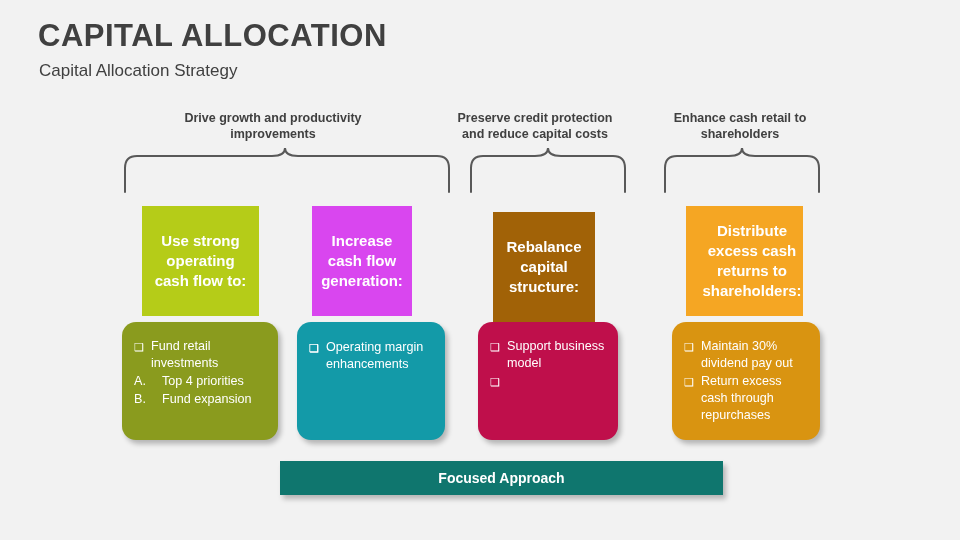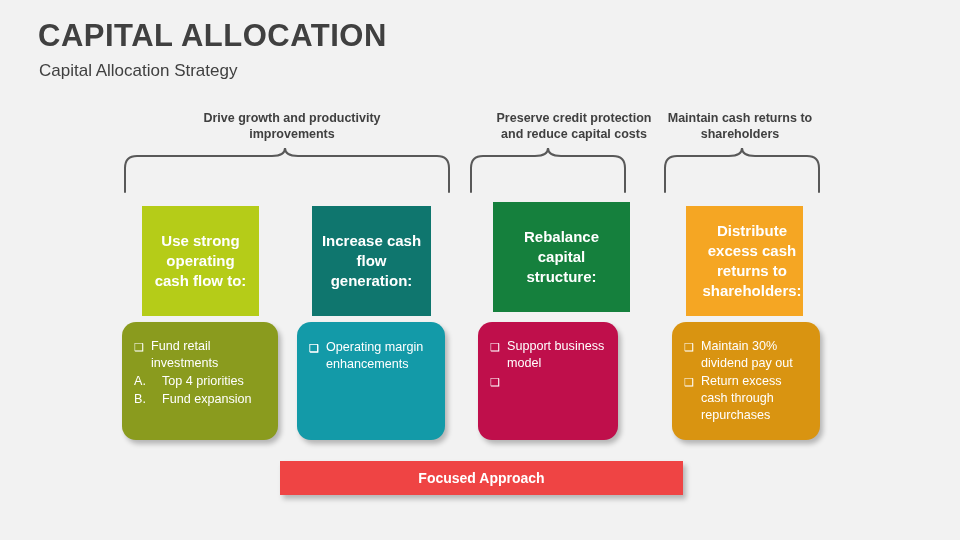--- a/index.html
+++ b/index.html
@@ -101,43 +101,43 @@
     left: 0;
     font-size: 12.6px;
     font-weight: normal;
     top: 0;
   }
 
   #footer {
     position: absolute;
     left: 280px;
     top: 461px;
-    width: 403px;
+    width: 443px;
     height: 34px;
-    background: #ef4444;
+    background: #0f766e;
     color: #ffffff;
     font-size: 14px;
     font-weight: bold;
     display: flex;
     align-items: center;
     justify-content: center;
     box-shadow: 3px 4px 5px rgba(0,0,0,0.25);
   }
 </style>
 </head>
 <body>
 
 <div id="slide">
 
   <div id="subtitle">Capital Allocation Strategy</div>
   <div id="title">CAPITAL ALLOCATION</div>
 
-  <div class="caption" style="left:188px; top:110px; width:208px;">Drive growth and productivity improvements</div>
-  <div class="caption" style="left:484px; top:110px; width:180px;">Preserve credit protection and reduce capital costs</div>
-  <div class="caption" style="left:652px; top:110px; width:176px;">Maintain cash returns to shareholders</div>
+  <div class="caption" style="left:169px; top:110px; width:208px;">Drive growth and productivity improvements</div>
+  <div class="caption" style="left:445px; top:110px; width:180px;">Preserve credit protection and reduce capital costs</div>
+  <div class="caption" style="left:652px; top:110px; width:176px;">Enhance cash retail to shareholders</div>
 
   <svg class="brace" style="left:122px; top:146px;" width="330" height="48" viewBox="0 0 330 48">
     <path d="M3,46 L3,22 Q3,10 15,10 L150,10 Q163,10 163,2 Q163,10 176,10 L315,10 Q327,10 327,22 L327,46" fill="none" stroke="#595959" stroke-width="2" stroke-linecap="round"></path>
   </svg>
   <svg class="brace" style="left:468px; top:146px;" width="160" height="48" viewBox="0 0 160 48">
     <path d="M3,46 L3,22 Q3,10 15,10 L67,10 Q80,10 80,2 Q80,10 93,10 L145,10 Q157,10 157,22 L157,46" fill="none" stroke="#595959" stroke-width="2" stroke-linecap="round"></path>
   </svg>
   <svg class="brace" style="left:662px; top:146px;" width="160" height="48" viewBox="0 0 160 48">
     <path d="M3,46 L3,22 Q3,10 15,10 L67,10 Q80,10 80,2 Q80,10 93,10 L145,10 Q157,10 157,22 L157,46" fill="none" stroke="#595959" stroke-width="2" stroke-linecap="round"></path>
   </svg>
@@ -150,29 +150,29 @@
     </ul>
   </div>
   <div class="hdr" style="left:142px; top:206px; width:117px; height:110px; background:#b5cc18;">Use strong operating cash flow to:</div>
 
   <div class="body" style="left:297px; top:322px; width:148px; height:118px; background:#139aa8;">
     <ul>
       <li><span class="bullet">❑</span></li>
       <li><span class="bullet">❑</span><span>Operating margin enhancements</span></li>
     </ul>
   </div>
-  <div class="hdr" style="left:312px; top:206px; width:119px; height:110px; background:#0f766e;">Increase cash flow generation:</div>
+  <div class="hdr" style="left:312px; top:206px; width:100px; height:110px; background:#d946ef;">Increase cash flow generation:</div>
 
   <div class="body" style="left:478px; top:322px; width:140px; height:118px; background:#bf0f4b;">
     <ul>
       <li><span class="bullet">❑</span><span>Support business model</span></li>
       <li><span class="bullet">❑</span></li>
     </ul>
   </div>
-  <div class="hdr" style="left:493px; top:202px; width:137px; height:110px; background:#15803d;">Rebalance capital structure:</div>
+  <div class="hdr" style="left:493px; top:212px; width:102px; height:110px; background:#a16207;">Rebalance capital structure:</div>
 
   <div class="body" style="left:672px; top:322px; width:148px; height:118px; background:#d99411;">
     <ul>
       <li><span class="bullet">❑</span><span>Maintain 30% dividend pay out</span></li>
       <li><span class="bullet">❑</span><span>Return excess cash through repurchases</span></li>
     </ul>
   </div>
   <div class="hdr" style="left:686px; top:206px; width:117px; height:110px; background:#f5a623;padding-left:23px;">Distribute excess cash returns to shareholders:</div>
 
   <div id="footer">Focused Approach</div>

